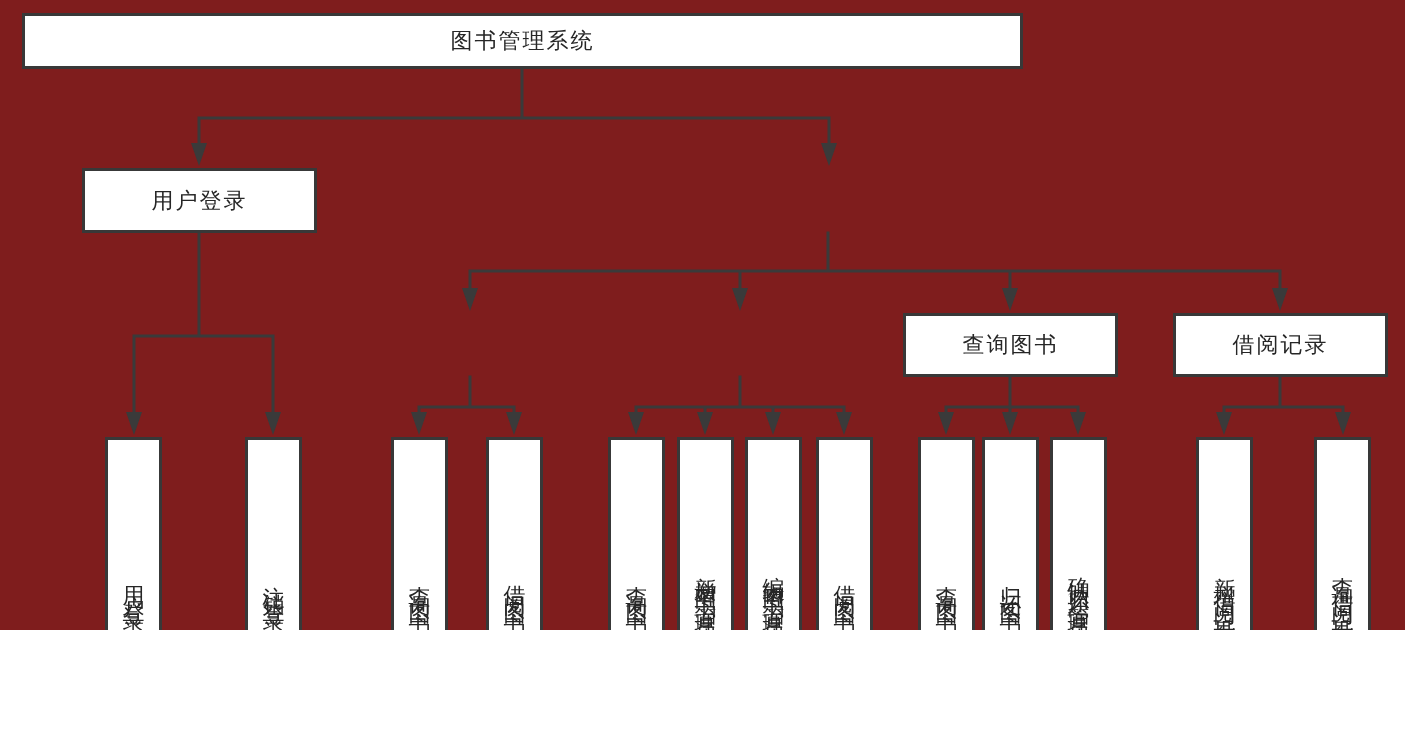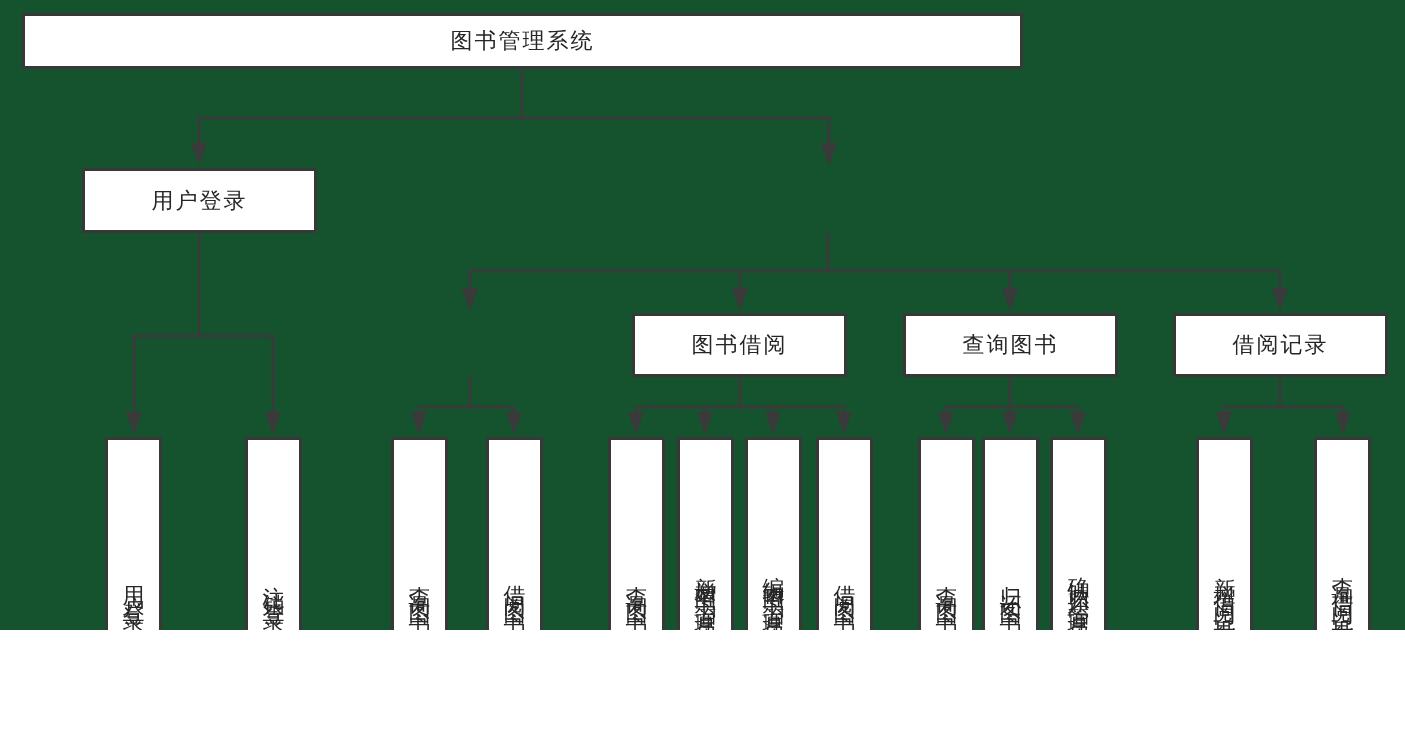--- a/index.html
+++ b/index.html
@@ -1,20 +1,20 @@
 <!DOCTYPE html>
 <html><head>
 <meta charset="utf-8">
 <style>
   html, body { margin: 0; padding: 0; background: #ffffff; }
   .canvas {
     position: relative;
     width: 1405px;
     height: 630px;
-    background: #14532d;
+    background: #7f1d1d;
     font-family: "Liberation Sans", sans-serif;
     overflow: hidden;
   }
   .wires { position: absolute; left: 0; top: 0; }
   .node {
     position: absolute;
     box-sizing: border-box;
     border: 3px solid #383838;
     background: #ffffff;
     display: flex;
@@ -93,23 +93,20 @@
   </svg>
 
   <div class="node" style="left:22px;top:13px;width:1001px;height:56px">
     <span class="hl">图书管理系统</span>
   </div>
 
   <div class="node" style="left:82px;top:168px;width:235px;height:65px">
     <span class="hl">用户登录</span>
   </div>
 
-  <div class="node" style="left:632px;top:313px;width:215px;height:64px">
-    <span class="hl">图书借阅</span>
-  </div>
   <div class="node" style="left:903px;top:313px;width:215px;height:64px">
     <span class="hl">查询图书</span>
   </div>
   <div class="node" style="left:1173px;top:313px;width:215px;height:64px">
     <span class="hl">借阅记录</span>
   </div>
 
   <div class="node v" style="left:105px;top:437px">
     <span class="vl">用户登录</span>
   </div>

